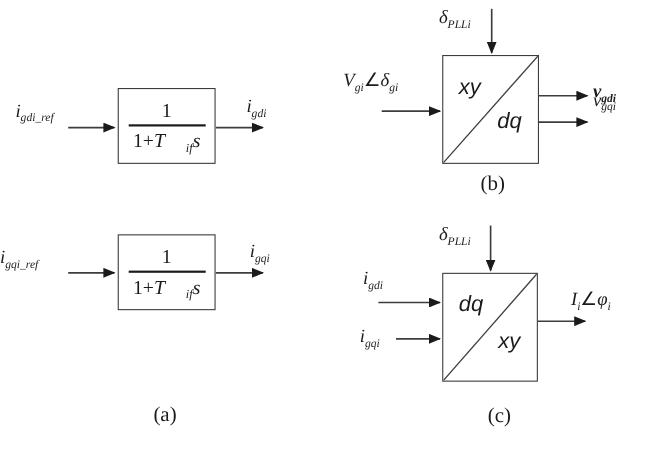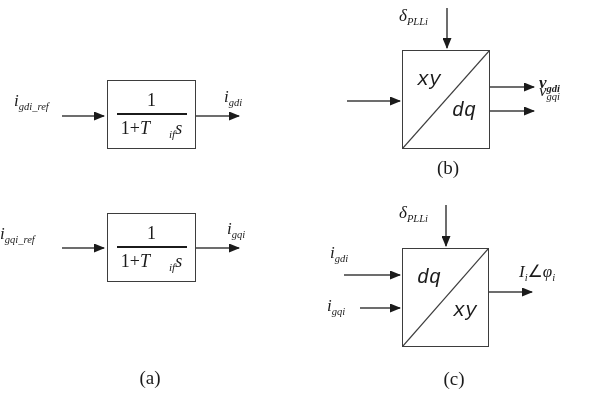--- a/index.html
+++ b/index.html
@@ -30,21 +30,21 @@
     justify-content:center; height:100%;
   }
   .frac-num { font-size:18px; font-style:normal; color:var(--text);
     font-family:"Liberation Serif", serif; }
   .frac-bar { width:70px; height:1.5px; background:var(--text); margin:2px 0 3px; }
   .frac-den { font-size:18px; font-style:italic; color:var(--text);
     font-family:"Liberation Serif", serif; white-space:nowrap; }
   .frac-den .up { font-style:normal; }
   .frac-den sub { font-size:0.62em; line-height:0;margin-left:19px; }
   .corner {
-    position:absolute; font-family:Liberation Mono, monospace;
+    position:absolute; font-family:Liberation Sans, sans-serif;
     font-style:italic; font-size:20px; color:var(--text);
   }
   .diag { position:absolute; left:0; top:0; width:100%; height:100%; }
 </style>
 </head>
 <body>
 
 <div class="canvas">
 
   <svg class="arrows" viewBox="0 0 600 408" xmlns="http://www.w3.org/2000/svg">
@@ -92,20 +92,21 @@
       <div class="frac-den"><span class="up">1+</span><span>T</span><sub>if</sub><span>s</span></div>
     </div>
   </div>
 
   <div class="math" style="left:227px; top:220px;"><span>i</span><sub>gqi</sub></div>
 
   <div class="caption" style="left:120px; top:367px;">(a)</div>
 
   <div class="math" style="left:399px; top:7px;"><span>δ</span><sub>PLLi</sub></div>
 
+  <div class="math" style="left:312px; top:64px;"><span>V</span><sub>gi</sub><span class="up">∠</span><span>δ</span><sub>gi</sub></div>
 
   <div class="box" style="left:402px; top:50px; width:88px; height:99px;">
     <svg class="diag" viewBox="0 0 88 99" preserveAspectRatio="none">
       <line x1="0" y1="99" x2="88" y2="0" stroke="#3d3d3d" stroke-width="1.2"></line>
     </svg>
     <div class="corner" style="left:14px; top:17px;"><span>xy</span></div>
     <div class="corner" style="left:49px; top:48px;"><span>dq</span></div>
   </div>
 
   <div class="math" style="left:539px; top:74px;font-weight:bold;"><span>v</span><sub>gdi</sub></div>

